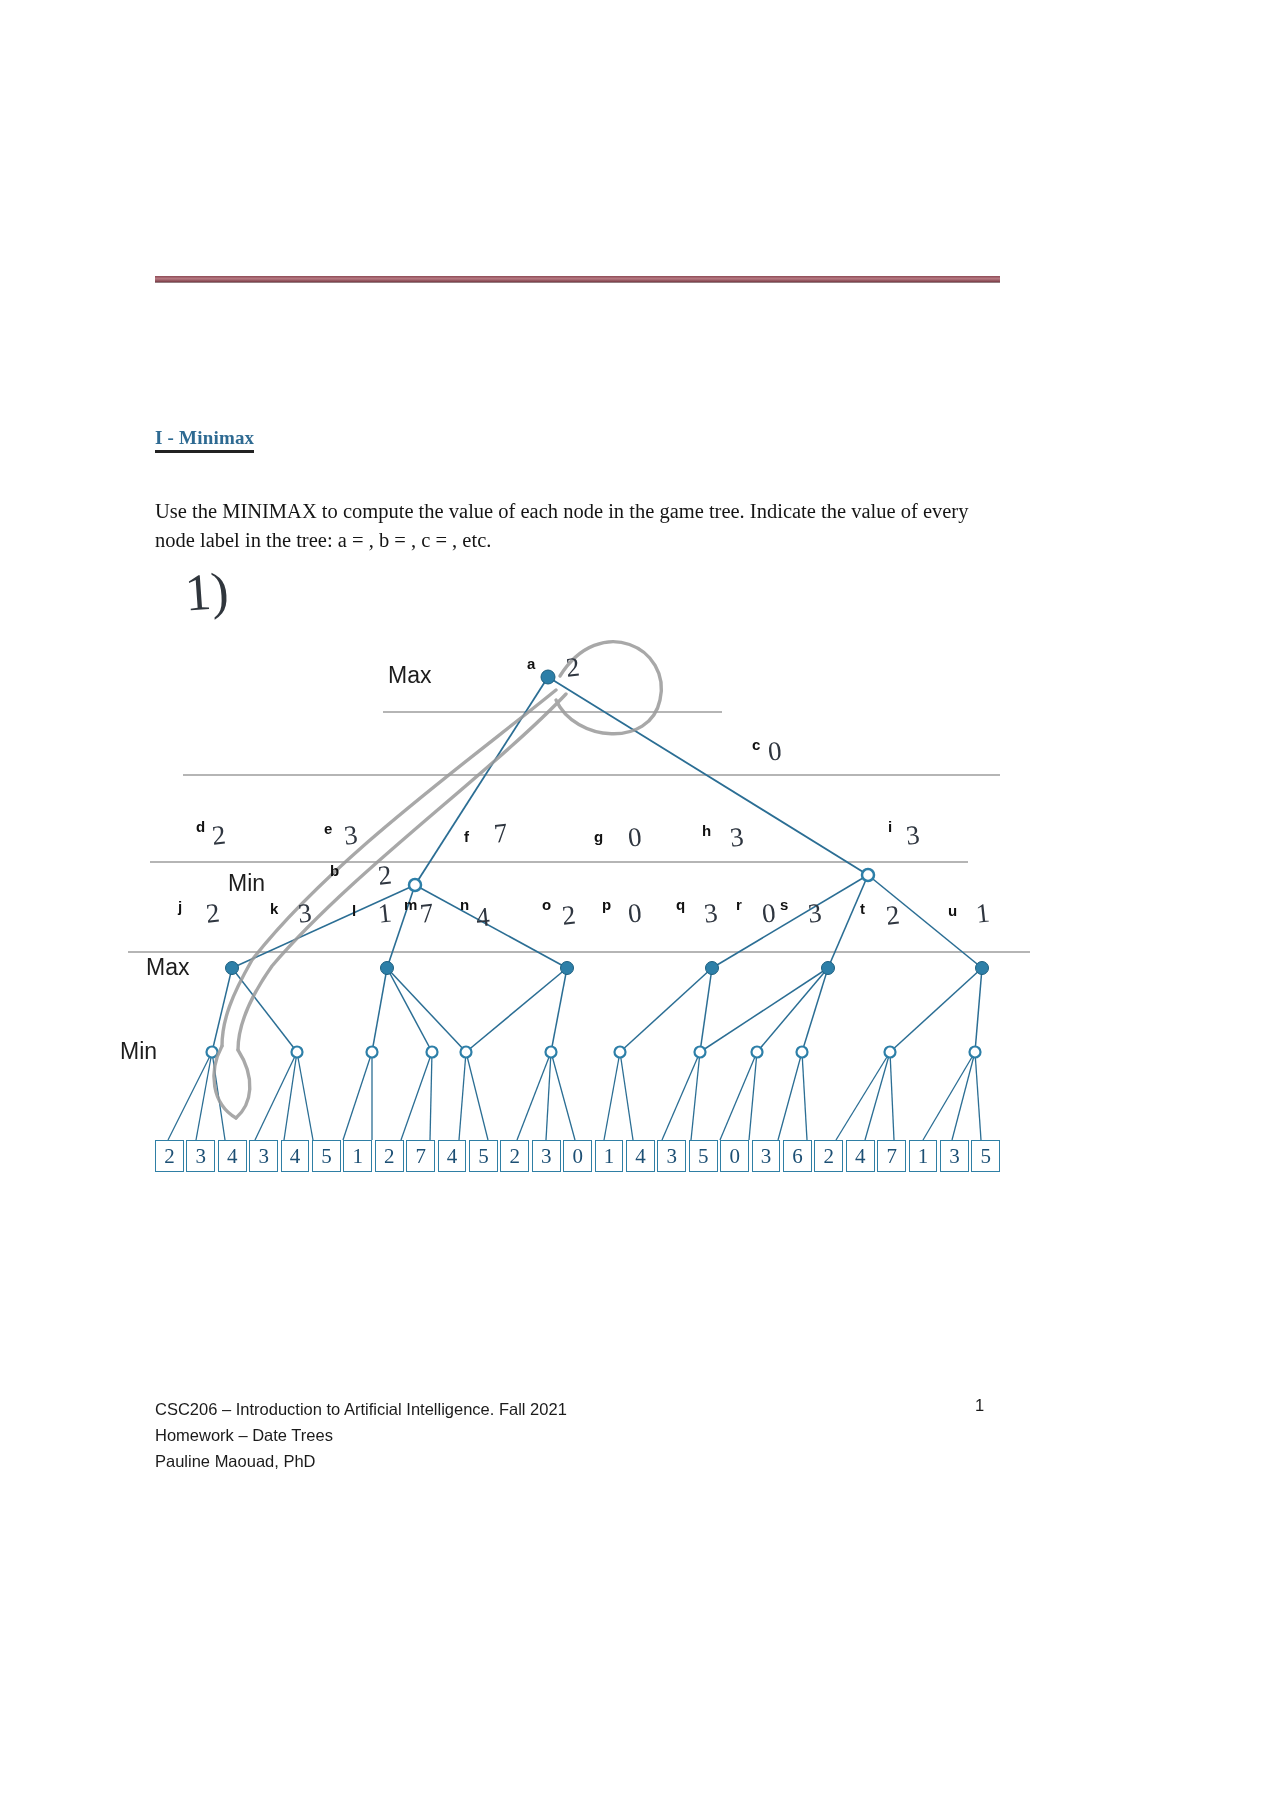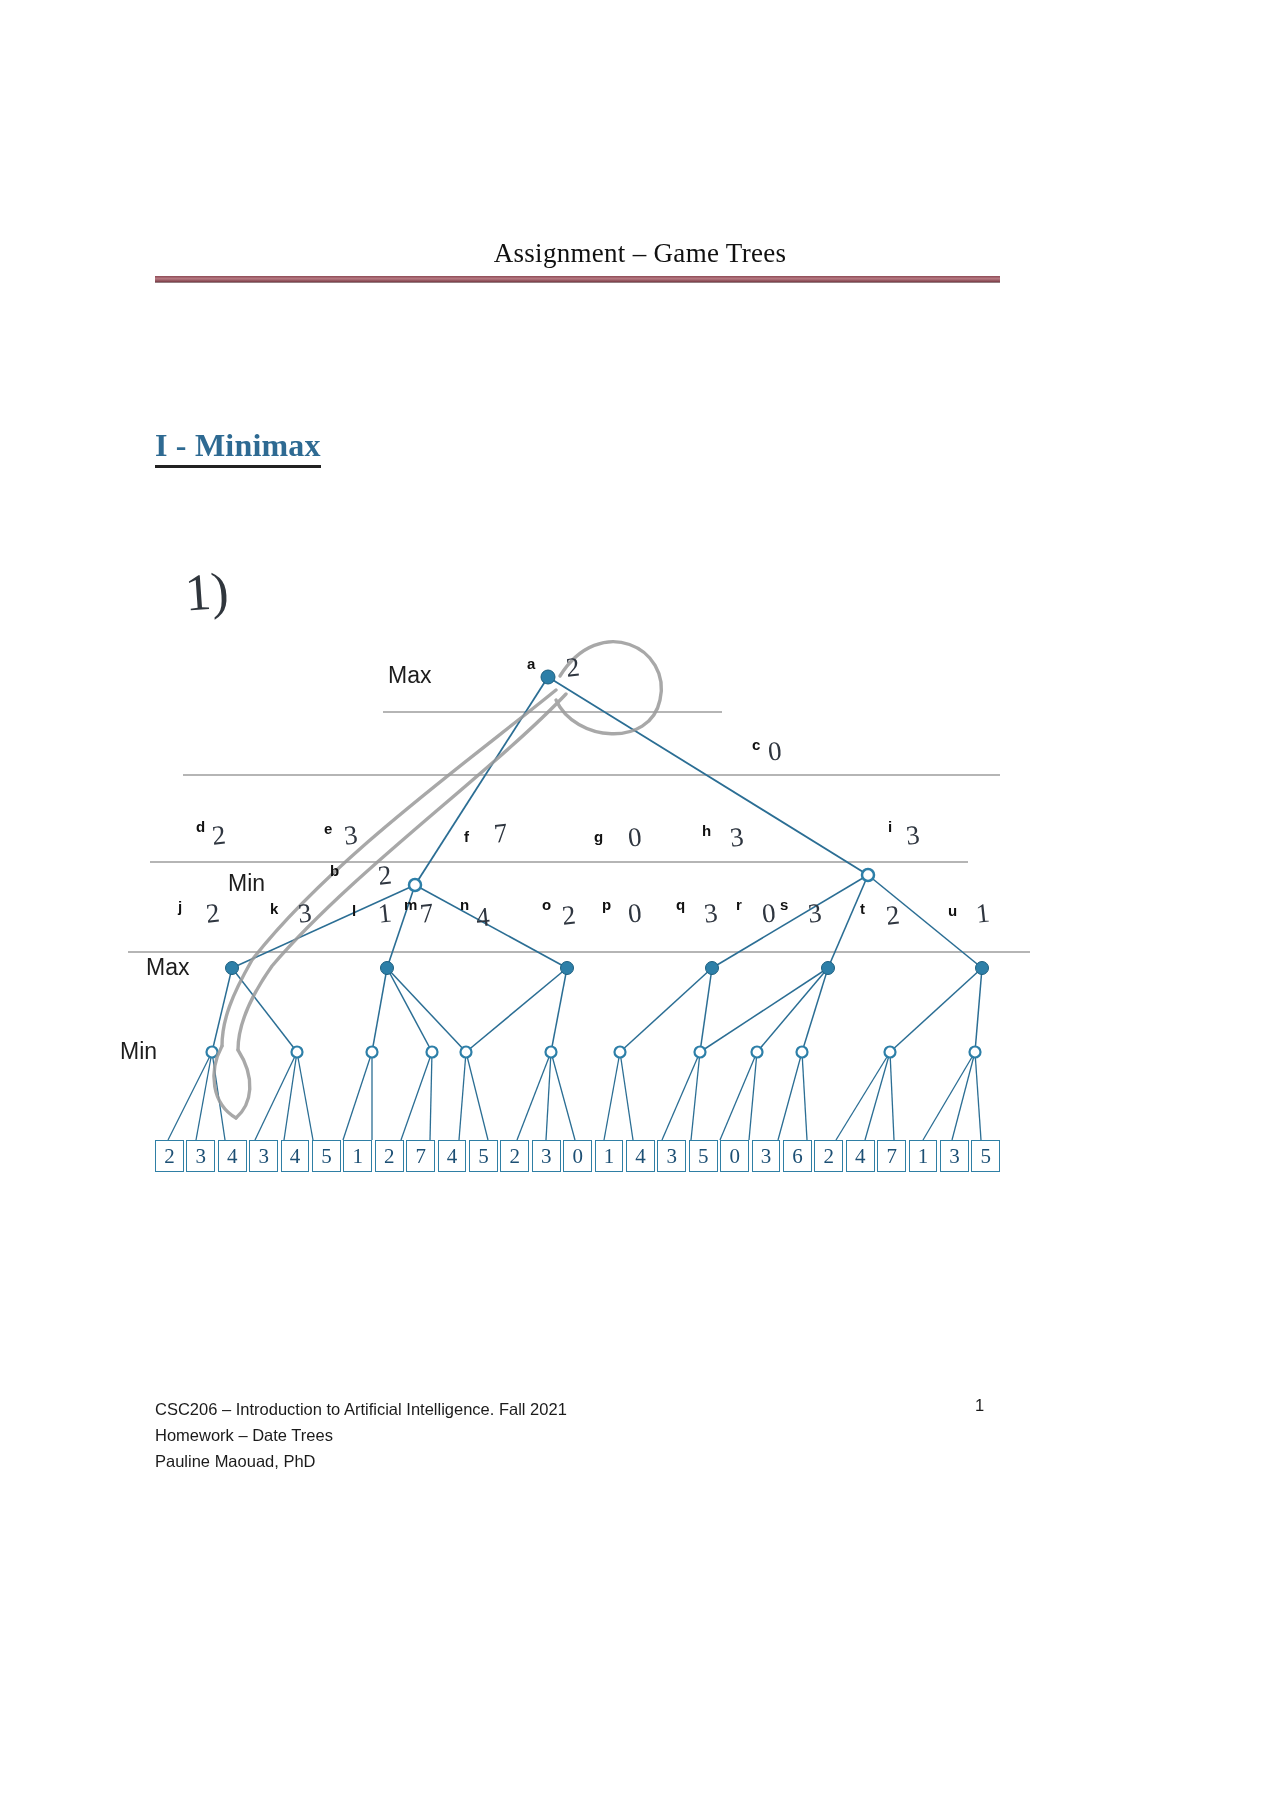--- a/index.html
+++ b/index.html
@@ -29,21 +29,21 @@
     position:absolute; left:0; right:0;
     text-align:center; font-size:20px; color:#111;
   }
   .due-line { top:286px; }
   .sub-line { top:310px; }
   .due-line b, .sub-line b { font-weight:bold; }
 
   
   .section-head {
     position:absolute; left:155px; top:427px;
-    font-size:32px; font-weight:bold; color:#2e6a92;
+    font-size:19px; font-weight:bold; color:#2e6a92;
     font-family:"Liberation Serif", serif;
     border-bottom:3px solid #222; padding-bottom:1px;
     letter-spacing:.2px;
   }
   .para {
     position:absolute; left:155px; top:497px; width:830px;
     font-size:20.5px; line-height:29px; color:#151515;
   }
   .hand-1 {
     position:absolute; left:185px; top:562px;
@@ -78,25 +78,25 @@
   .page-num {
     position:absolute; left:975px; top:1396px;
     font-family:"Liberation Sans", sans-serif; font-size:16.5px; color:#1b1b1b;
   }
 </style>
 </head>
 <body>
 
 <div class="page">
 
-  <div class="doc-title">Assignment – Game Trees</div>
   <div class="rule"></div>
 
 
   <div class="section-head">I - Minimax</div>
+  <div class="para">Use the MINIMAX to compute the value of each node in the game tree. Indicate the value of every node label in the tree: a = , b =  , c  = , etc.</div>
   <div class="hand-1">1)</div>
 
   <div class="tree">
     <svg width="1280" height="1808">
       <defs></defs>
 
       <g stroke="#3a3a3a" stroke-width="1.1" opacity=".75">
         <line x1="383" y1="712" x2="722" y2="712"></line>
         <line x1="183" y1="775" x2="1000" y2="775"></line>
         <line x1="150" y1="862" x2="968" y2="862"></line>

